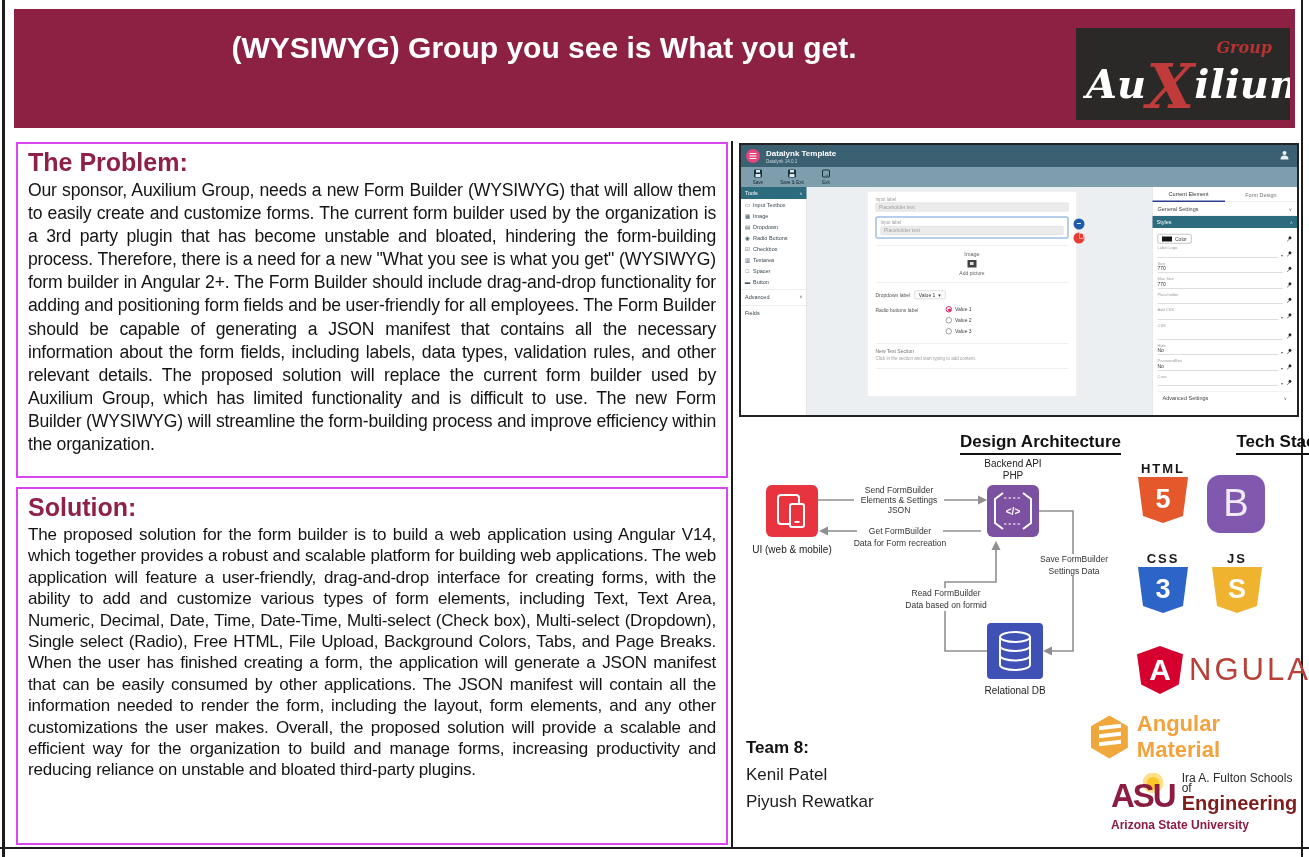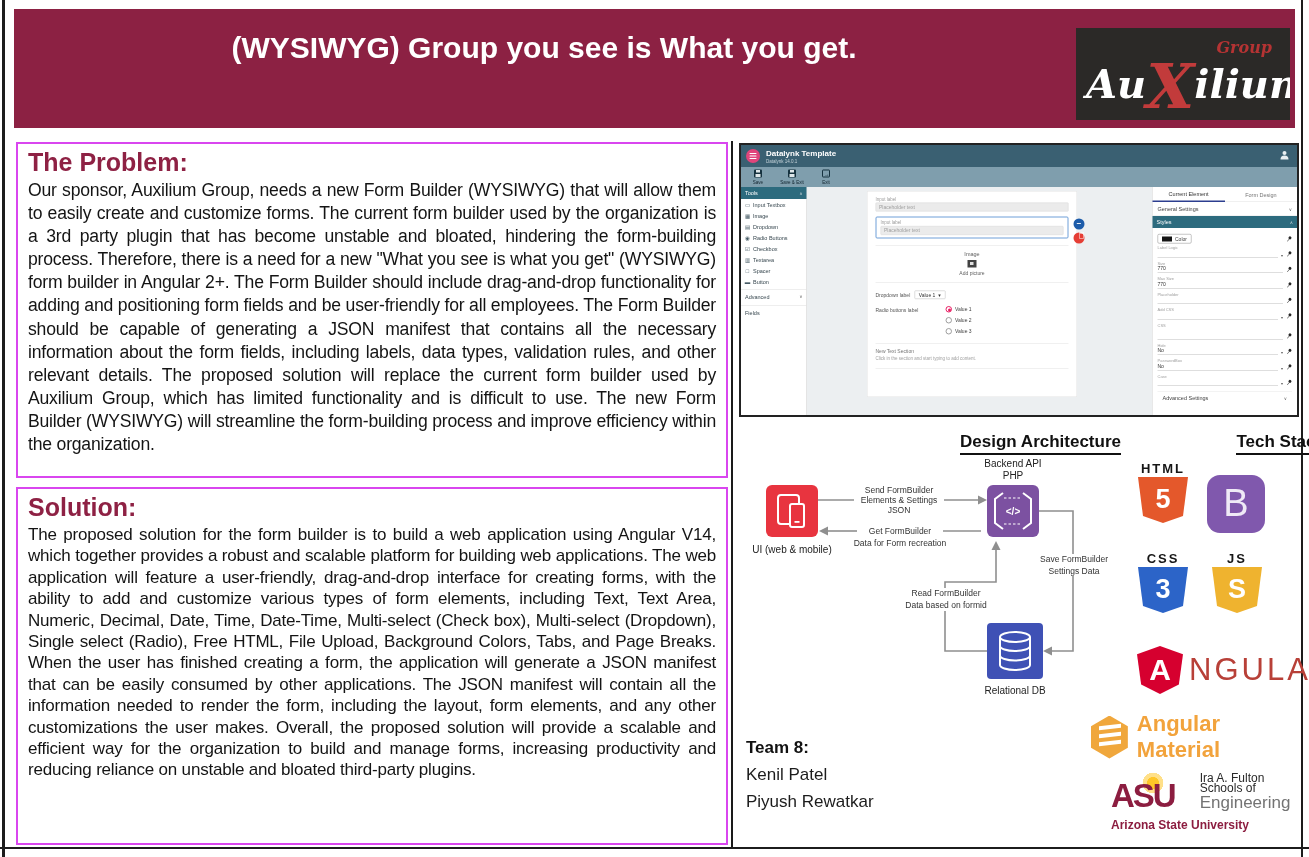--- a/index.html
+++ b/index.html
@@ -124,26 +124,26 @@
   .mat-ic { clip-path:polygon(50% 0,100% 25%,100% 75%,50% 100%,0 75%,0 25%); width:38px; height:43px; background:#f0a73c; position:relative; }
   .mat-ic i { position:absolute; left:8px; width:22px; height:4px; background:#fff; transform:skewY(-6deg); }
   .mat-text { font-size:22px; font-weight:bold; color:#f2a33c; }
 
   
   .team-heading { left:13px; top:597px; font-size:17px; font-weight:bold; color:#111; }
   .team-cols { left:13px; top:620px; display:flex; }
   .team-col { font-size:17px; color:#1c1c1c; line-height:27px; }
   .team-col.c1 { width:214px; }
   .asu { left:378px; top:632px; }
-  .asu-top { display:flex; align-items:flex-end; gap:25px; }
+  .asu-top { display:flex; align-items:flex-end; gap:7px; }
   .asu-mark { position:relative; font-size:33px; font-weight:900; color:#8C1D40; letter-spacing:-2px; line-height:34px; }
   .asu-burst { position:absolute; left:30px; top:-8px; width:24px; height:24px; background:radial-gradient(circle,#FFC627 0 35%,rgba(255,198,39,.55) 36% 60%,transparent 62%); border-radius:50%; }
   .asu-sch { line-height:10px; }
   .asu-sch .l1 { font-size:12px; color:#2a2a2a; }
-  .asu-sch .l2 { font-size:17px; font-weight:400; color:#737373; line-height:20px; }
+  .asu-sch .l2 { font-size:20px; font-weight:700; color:#7f1d1d; line-height:20px; }
   .asu-l3 { font-size:12px; font-weight:bold; color:#8C1D40; margin-top:5px; }
 
   svg text { font-family:"Liberation Sans", sans-serif; }
 </style>
 </head>
 <body>
 
 <div class="abs frame-left"></div>
 <div class="abs frame-right"></div>
 <div class="abs frame-bottom"></div>

